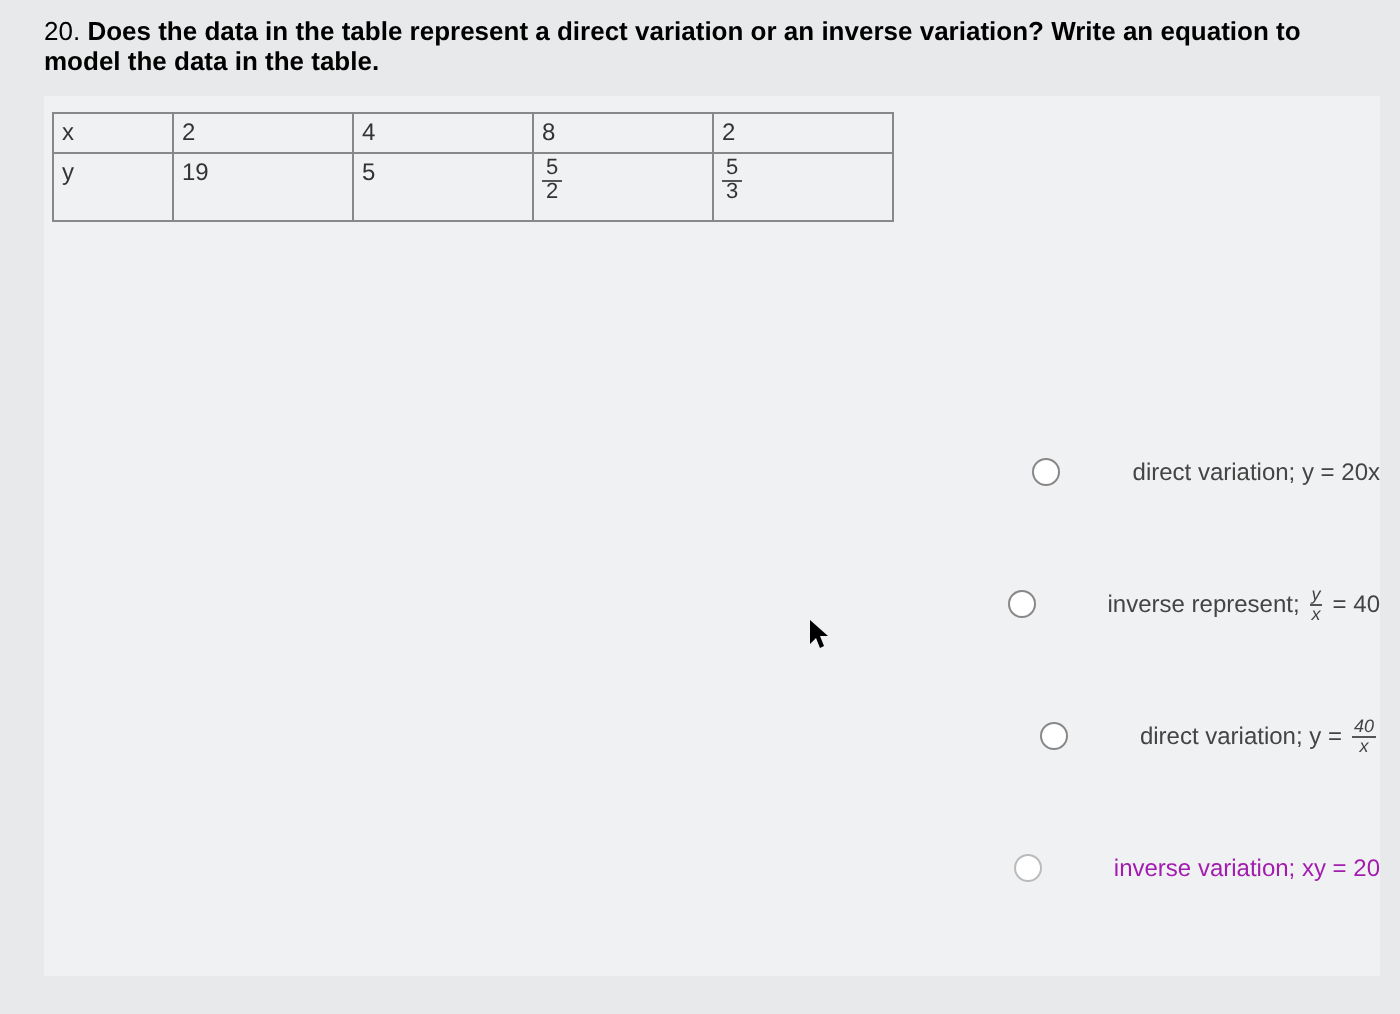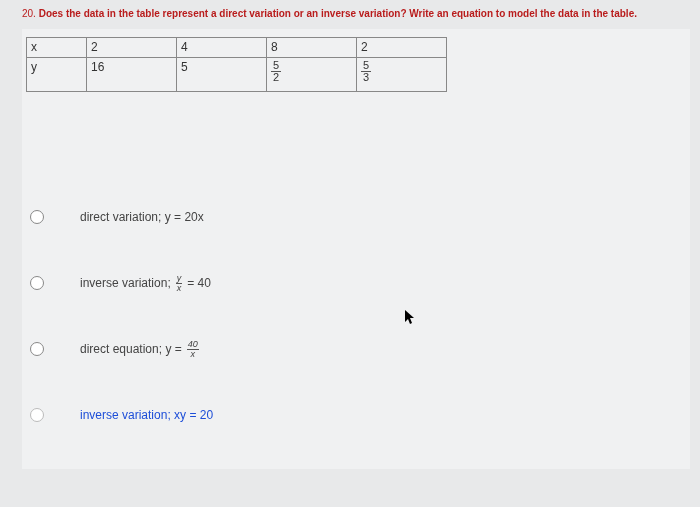--- a/index.html
+++ b/index.html
@@ -12,22 +12,22 @@
       position: relative;
     }
     .page {
       background: #e8e9ea;
       width: 700px;
       height: 507px;
       padding: 8px 0 0 0;
       position: relative;
     }
     .question-header {
-      font-size: 10px;
-      color: #b91c1c;
+      font-size: 13px;
+      color: #000000;
       padding: 0 10px 10px 22px;
       font-weight: normal;
     }
     .bold { font-weight: bold; }
     .content {
       background: #f0f1f2;
       margin: 0 10px 0 22px;
       min-height: 440px;
       padding: 8px 0 0 0;
       position: relative;
@@ -61,38 +61,39 @@
     .frac .den { display: block; padding: 0 2px; }
     .options {
       margin-top: 110px;
       padding-left: 8px;
     }
     .option-row {
       display: flex;
       align-items: center;
       margin-bottom: 36px;
       min-height: 30px;
+      justify-content: flex-end;
     }
     .radio {
       width: 14px;
       height: 14px;
       border: 1.5px solid #888;
       border-radius: 50%;
       background: #fff;
       margin-right: 36px;
       flex-shrink: 0;
     }
     .option-text {
       font-size: 12px;
       color: #444;
       display: flex;
       align-items: center;
       gap: 3px;
     }
-    .option-row.faded .option-text { color: #1d4ed8; }
+    .option-row.faded .option-text { color: #a21caf; }
     .option-row.faded .radio { border-color: #bbb; }
     .small-frac {
       display: inline-block;
       text-align: center;
       vertical-align: middle;
       font-size: 9px;
       line-height: 1;
       margin: 0 2px;
     }
     .small-frac .num { display: block; border-bottom: 1px solid #555; padding: 0 1px; font-style: italic; }
@@ -120,21 +121,21 @@
       <tbody>
           <tr>
         <td class="label-cell">x</td>
         <td>2</td>
         <td>4</td>
         <td>8</td>
         <td>2</td>
       </tr>
       <tr class="row2">
         <td class="label-cell">y</td>
-        <td>16</td>
+        <td>19</td>
         <td>5</td>
         <td>
           <span class="frac">
             <span class="num">5</span>
             <span class="den">2</span>
           </span>
         </td>
         <td>
           <span class="frac">
             <span class="num">5</span>
@@ -150,33 +151,33 @@
       <div class="option-row">
         <div class="radio"></div>
         <div class="option-text">
           <span>direct variation; y = 20x</span>
         </div>
       </div>
 
       <div class="option-row">
         <div class="radio"></div>
         <div class="option-text">
-          <span>inverse variation;</span>
+          <span>inverse represent;</span>
           <span class="small-frac">
             <span class="num">y</span>
             <span class="den">x</span>
           </span>
           <span>= 40</span>
         </div>
       </div>
 
       <div class="option-row">
         <div class="radio"></div>
         <div class="option-text">
-          <span>direct equation; y =</span>
+          <span>direct variation; y =</span>
           <span class="small-frac">
             <span class="num">40</span>
             <span class="den">x</span>
           </span>
         </div>
       </div>
 
       <div class="option-row faded">
         <div class="radio"></div>
         <div class="option-text">

